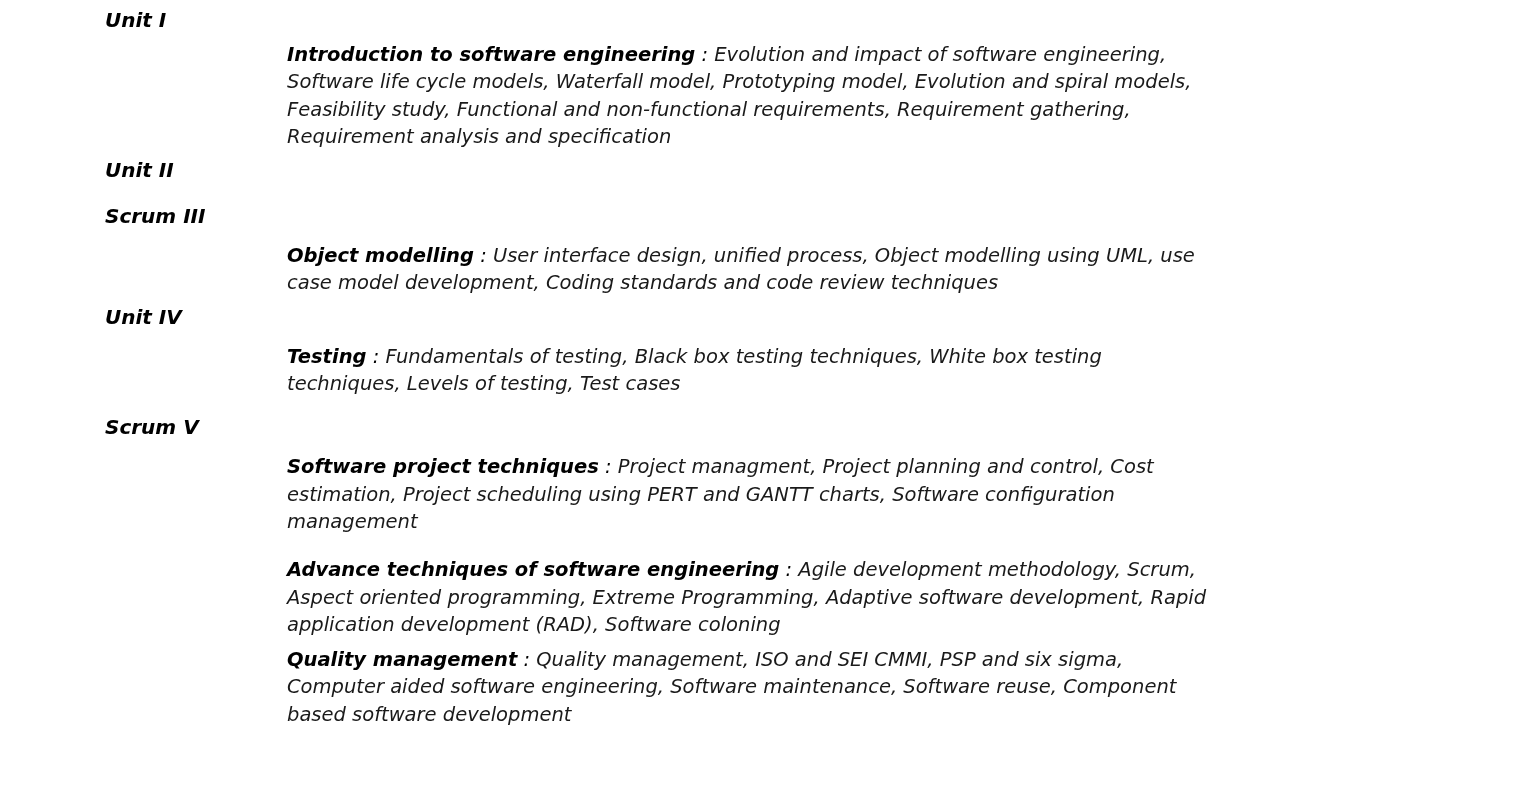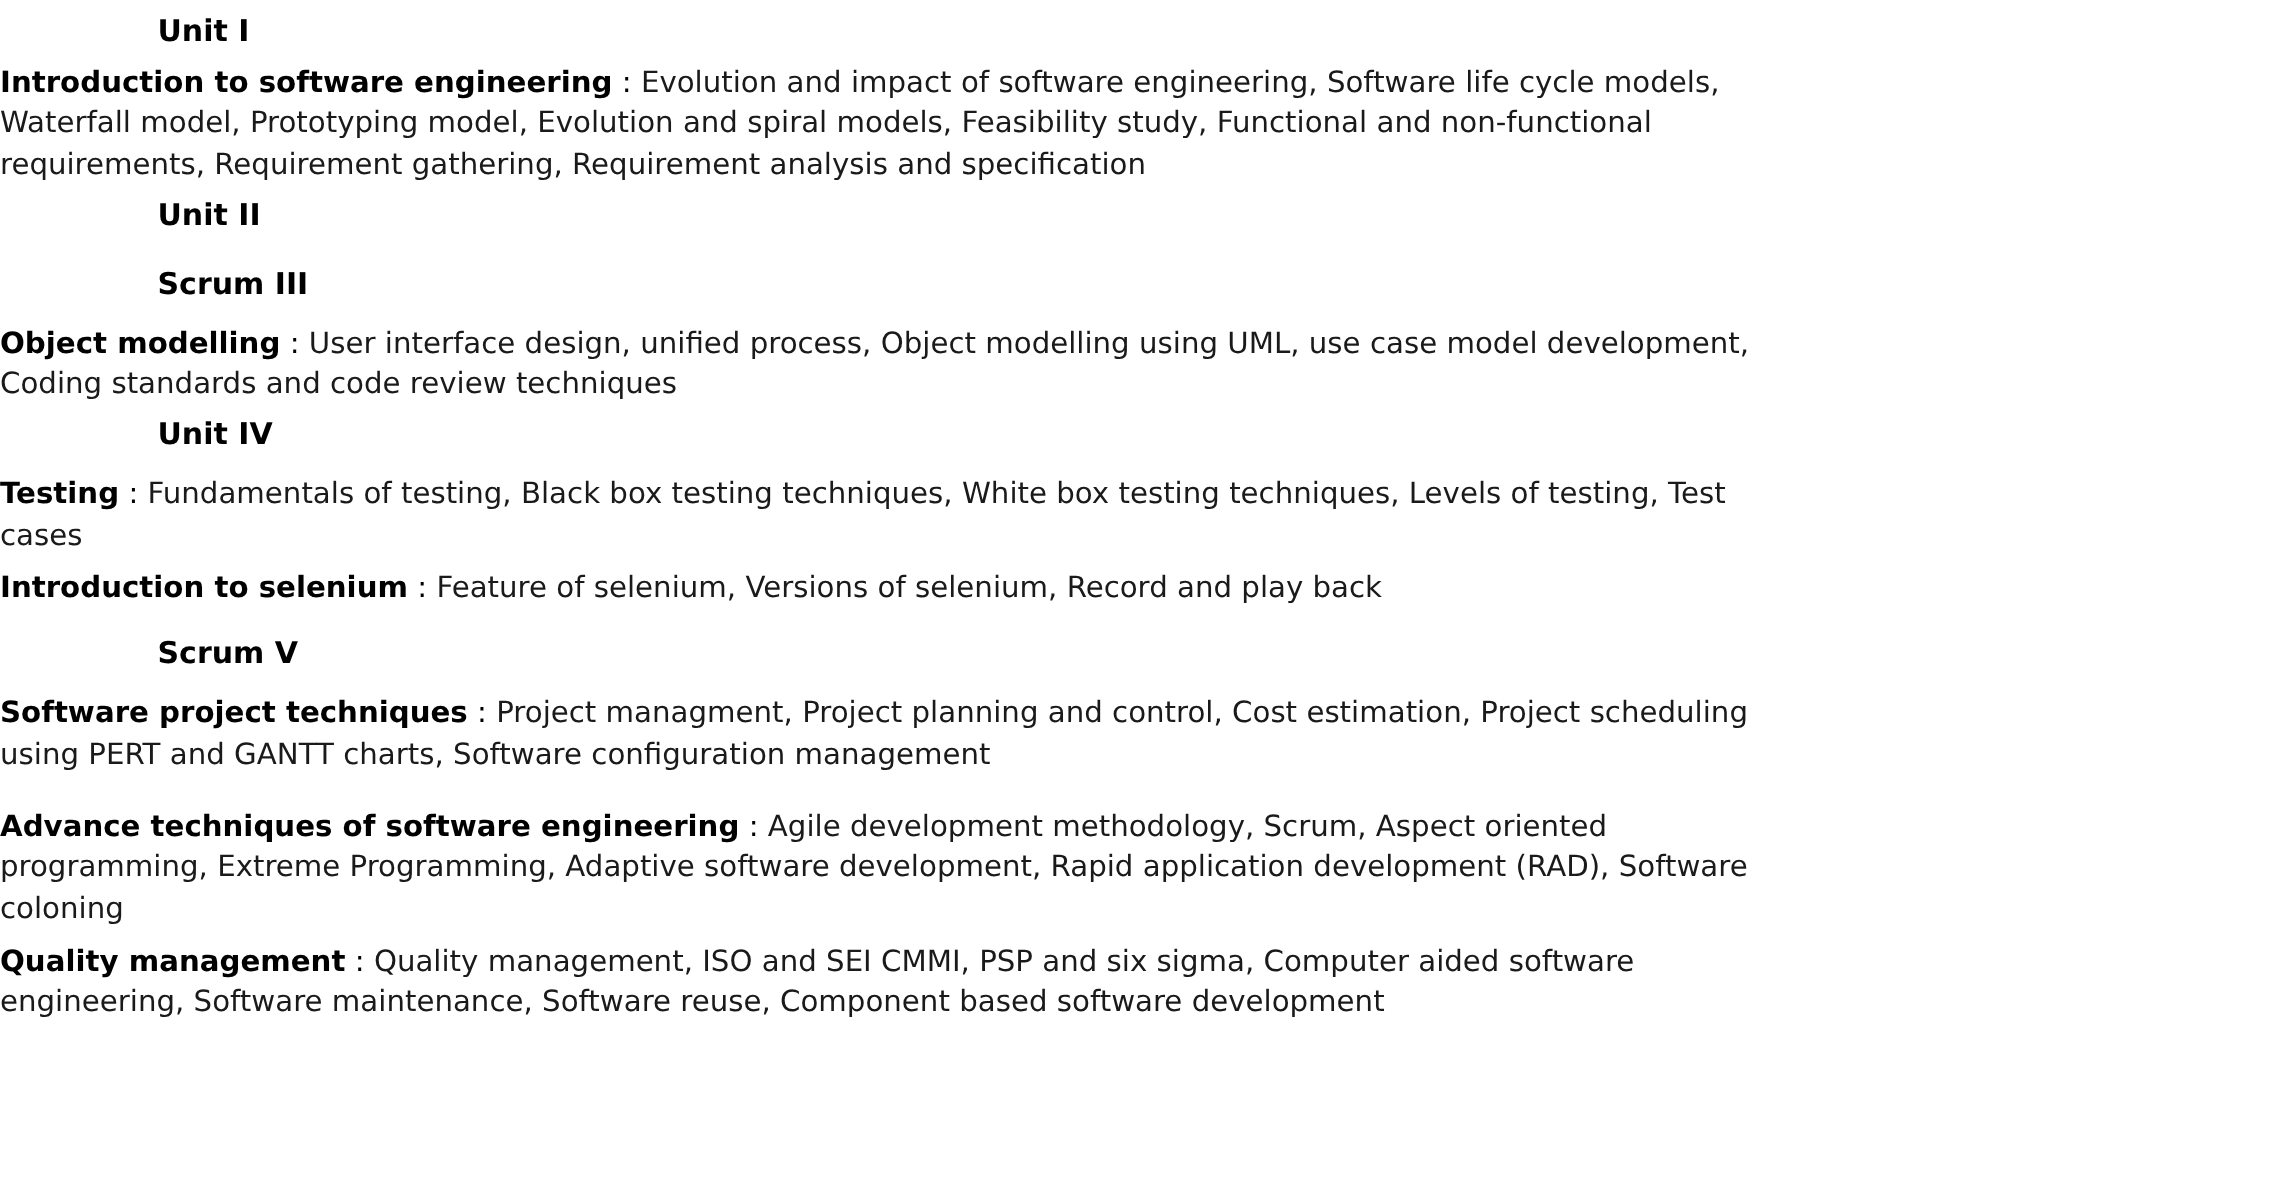--- a/index.html
+++ b/index.html
@@ -11,33 +11,35 @@
     width: 1519px;
     min-height: 797px;
     font-family: "DejaVu Sans", sans-serif;
     color: #000000;
   }
   .page {
     position: relative;
     width: 1311px;
     padding: 8px 0 0 0;
     box-sizing: border-box;
+    font-style: italic;
   }
   .unit-block {
     display: block;
   }
   .unit-title {
     font-size: 20px;
     font-weight: bold;
     color: #000000;
     padding-left: 105px;
     line-height: 1.25;
     margin: 0;
   }
   .unit-body {
+    padding-left: 287px;
     padding-right: 100px;
   }
   .topic {
     font-size: 19.5px;
     line-height: 1.40;
     margin: 0 0 0 0;
     color: #1a1a1a;
     text-align: left;
   }
   .topic + .topic {
@@ -99,25 +101,20 @@
 
   <section class="unit-block">
     <div class="unit-title">Unit IV</div>
     <div class="gap-md"></div>
     <div class="unit-body">
       <p class="topic">
         <span class="topic-name">Testing</span>
         <span class="sep"> : </span>
         <span class="topic-desc">Fundamentals of testing, Black box testing techniques, White box testing techniques, Levels of testing, Test cases</span>
       </p>
-      <p class="topic">
-        <span class="topic-name">Introduction to selenium</span>
-        <span class="sep"> : </span>
-        <span class="topic-desc">Feature of selenium, Versions of selenium, Record and play back</span>
-      </p>
     </div>
   </section>
 
   <div class="gap-lg"></div>
 
   <section class="unit-block">
     <div class="unit-title">Scrum V</div>
     <div class="gap-md"></div>
     <div class="unit-body">
       <p class="topic">

